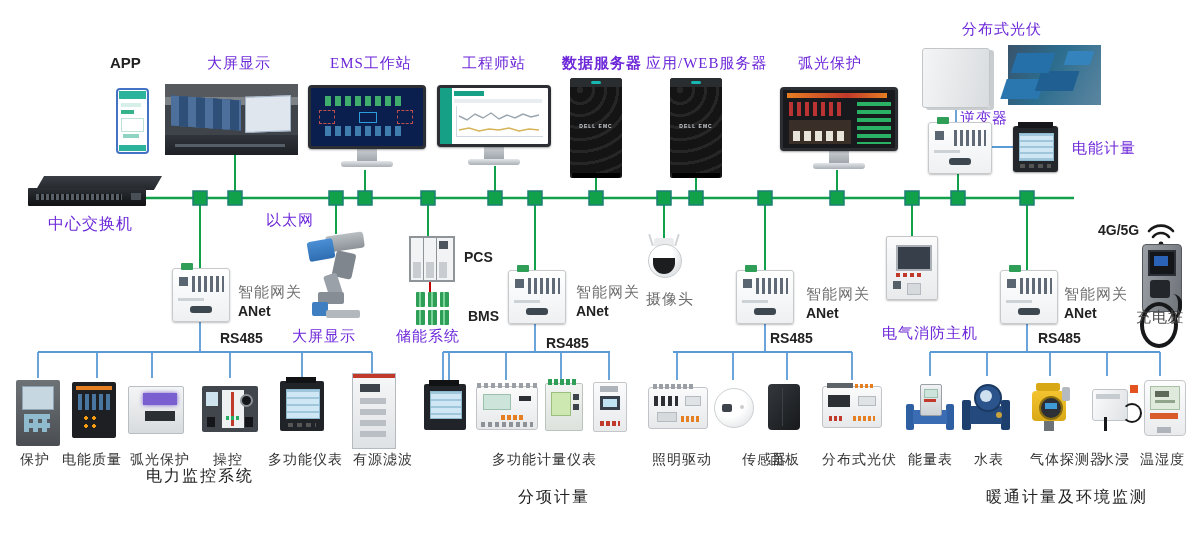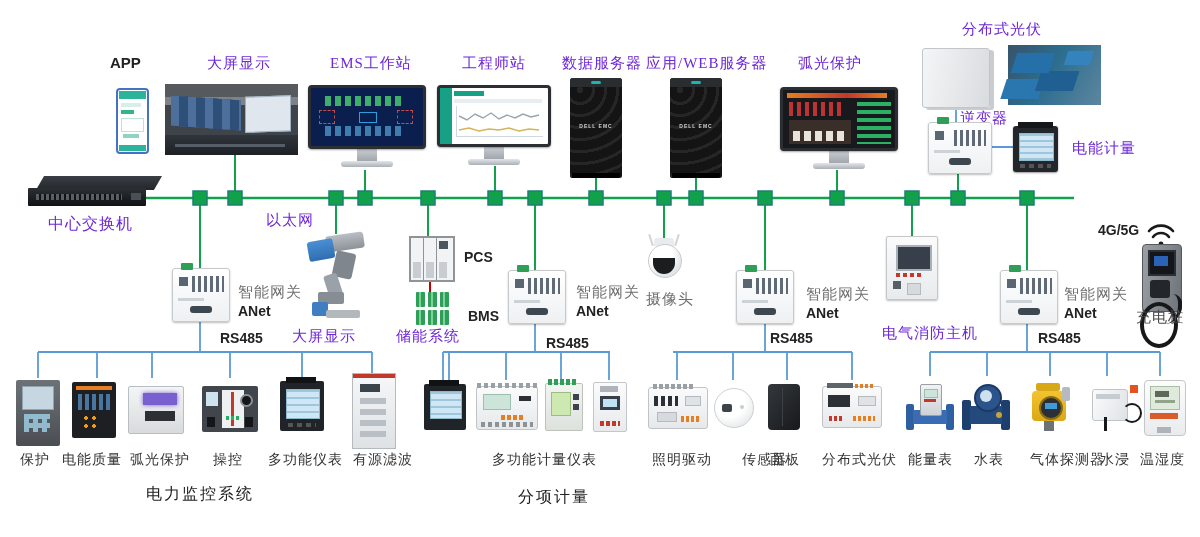--- a/index.html
+++ b/index.html
@@ -96,21 +96,21 @@
       <path d="M1149,231 a16,16 0 0 1 24,0"></path>
       <path d="M1153,237 a10,10 0 0 1 16,0"></path>
       <circle cx="1161" cy="244" r="2.4" fill="#1a1a1a" stroke="none"></circle>
     </g>
   </svg>
 
   <div class="lbl sans" style="left:110px;top:54px;">APP</div>
   <div class="lbl" style="left:207px;top:54px;">大屏显示</div>
   <div class="lbl" style="left:330px;top:54px;">EMS工作站</div>
   <div class="lbl" style="left:462px;top:54px;">工程师站</div>
-  <div class="lbl" style="left:562px;top:54px;">数据服务器</div>
+  <div class="lbl" style="left:562px;top:54px;font-weight:bold;">数据服务器</div>
   <div class="lbl" style="left:646px;top:54px;">应用/WEB服务器</div>
   <div class="lbl" style="left:798px;top:54px;">弧光保护</div>
   <div class="lbl" style="left:962px;top:20px;">分布式光伏</div>
   <div class="lbl" style="left:960px;top:109px;">逆变器</div>
   <div class="lbl" style="left:1072px;top:139px;">电能计量</div>
 
   <div class="abs" style="left:116px;top:88px;width:29px;height:62px;border:2px solid #4472C4;border-radius:4px;background:#fff;">
     <div class="abs" style="left:1px;top:1px;right:1px;height:8px;background:#2bb39b;"></div>
     <div class="abs" style="left:3px;top:13px;width:20px;height:4px;background:#d7efe9;"></div>
     <div class="abs" style="left:3px;top:20px;width:13px;height:4px;background:#35b48c;"></div>
@@ -352,21 +352,21 @@
     <div class="abs" style="left:0;top:0;width:100%;height:4px;background:#c0392b;"></div>
     <div class="abs" style="left:7px;top:10px;width:20px;height:8px;background:#3d434a;"></div>
     <div class="abs" style="left:7px;top:24px;width:26px;height:44px;background-image:repeating-linear-gradient(#b9bfc4 0 6px,transparent 6px 11px);"></div>
   </div>
   <div class="lbl-s" style="left:20px;top:451px;text-align:center;">保护</div>
   <div class="lbl-s" style="left:62px;top:451px;">电能质量</div>
   <div class="lbl-s" style="left:130px;top:451px;">弧光保护</div>
   <div class="lbl-s" style="left:213px;top:451px;">操控</div>
   <div class="lbl-s" style="left:268px;top:451px;">多功能仪表</div>
   <div class="lbl-s" style="left:353px;top:451px;">有源滤波</div>
-  <div class="sect" style="left:146px;top:484px;">电力监控系统</div>
+  <div class="sect" style="left:146px;top:466px;">电力监控系统</div>
 
   <div class="abs" style="left:424px;top:384px;width:42px;height:46px;background:#202327;border-radius:2px;">
     <div class="abs" style="left:5px;top:-4px;width:30px;height:6px;background:#101214;"></div>
     <div class="abs" style="left:6px;top:7px;width:30px;height:26px;background:#cfe7f5;border:1px solid #8fb9cf;background-image:repeating-linear-gradient(#9fc6da 0 2px,transparent 2px 7px);"></div>
   </div>
   <div class="abs" style="left:476px;top:386px;width:60px;height:42px;background:linear-gradient(#fbfbfc,#e6e8ea);border:1px solid #c0c4c8;border-radius:3px;">
     <div class="abs" style="left:0;top:-4px;width:100%;height:5px;background-image:repeating-linear-gradient(90deg,#9aa0a5 0 4px,transparent 4px 7px);"></div>
     <div class="abs" style="left:6px;top:7px;width:26px;height:14px;background:#cde4da;border:1px solid #9cc0ae;"></div>
     <div class="abs" style="right:6px;top:9px;width:12px;height:5px;background:#2c2f33;"></div>
     <div class="abs" style="left:24px;bottom:9px;width:22px;height:5px;background-image:repeating-linear-gradient(90deg,#e67e22 0 4px,transparent 4px 6px);"></div>
@@ -457,14 +457,15 @@
       <div class="abs" style="left:4px;top:13px;width:20px;height:3px;background:#8fa48b;"></div>
     </div>
     <div class="abs" style="left:5px;top:32px;width:28px;height:6px;background:#d95d2a;"></div>
     <div class="abs" style="left:12px;bottom:2px;width:14px;height:6px;background:#aeb4b9;"></div>
   </div>
   <div class="lbl-s" style="left:908px;top:451px;">能量表</div>
   <div class="lbl-s" style="left:974px;top:451px;">水表</div>
   <div class="lbl-s" style="left:1030px;top:451px;">气体探测器</div>
   <div class="lbl-s" style="left:1100px;top:451px;">水浸</div>
   <div class="lbl-s" style="left:1140px;top:451px;">温湿度</div>
+  <div class="sect" style="left:986px;top:487px;">暖通计量及环境监测</div>
 
 </div>
 
 </body></html>

